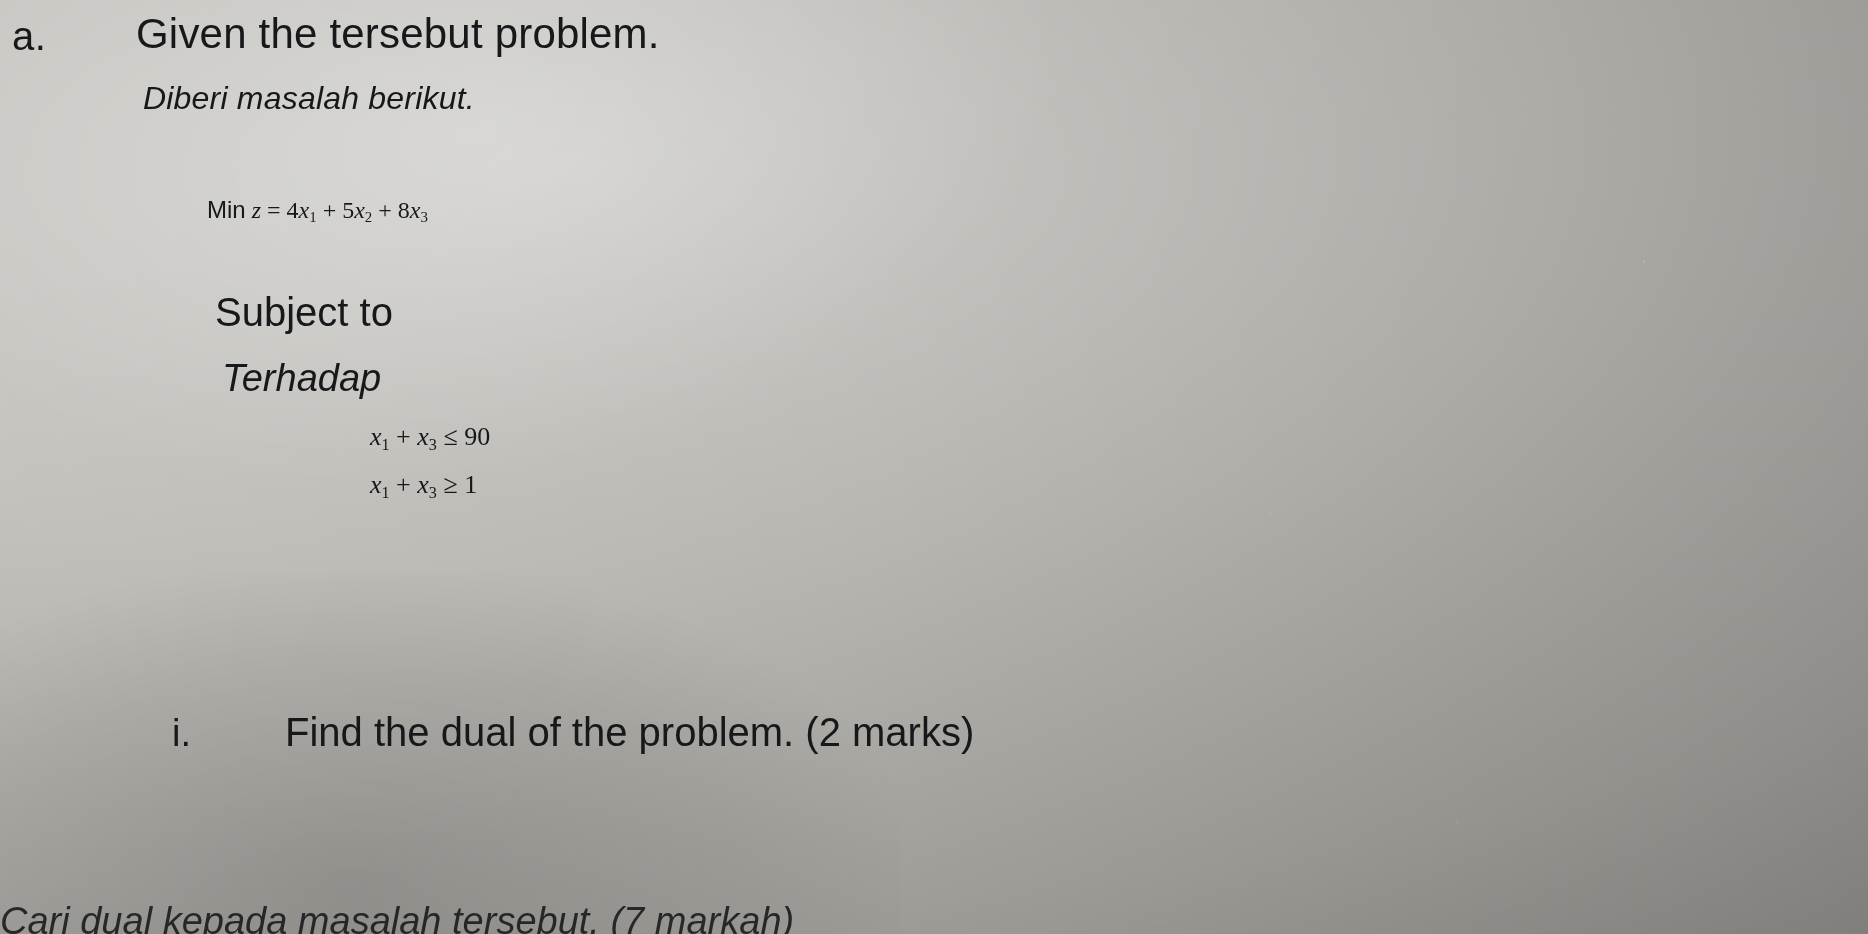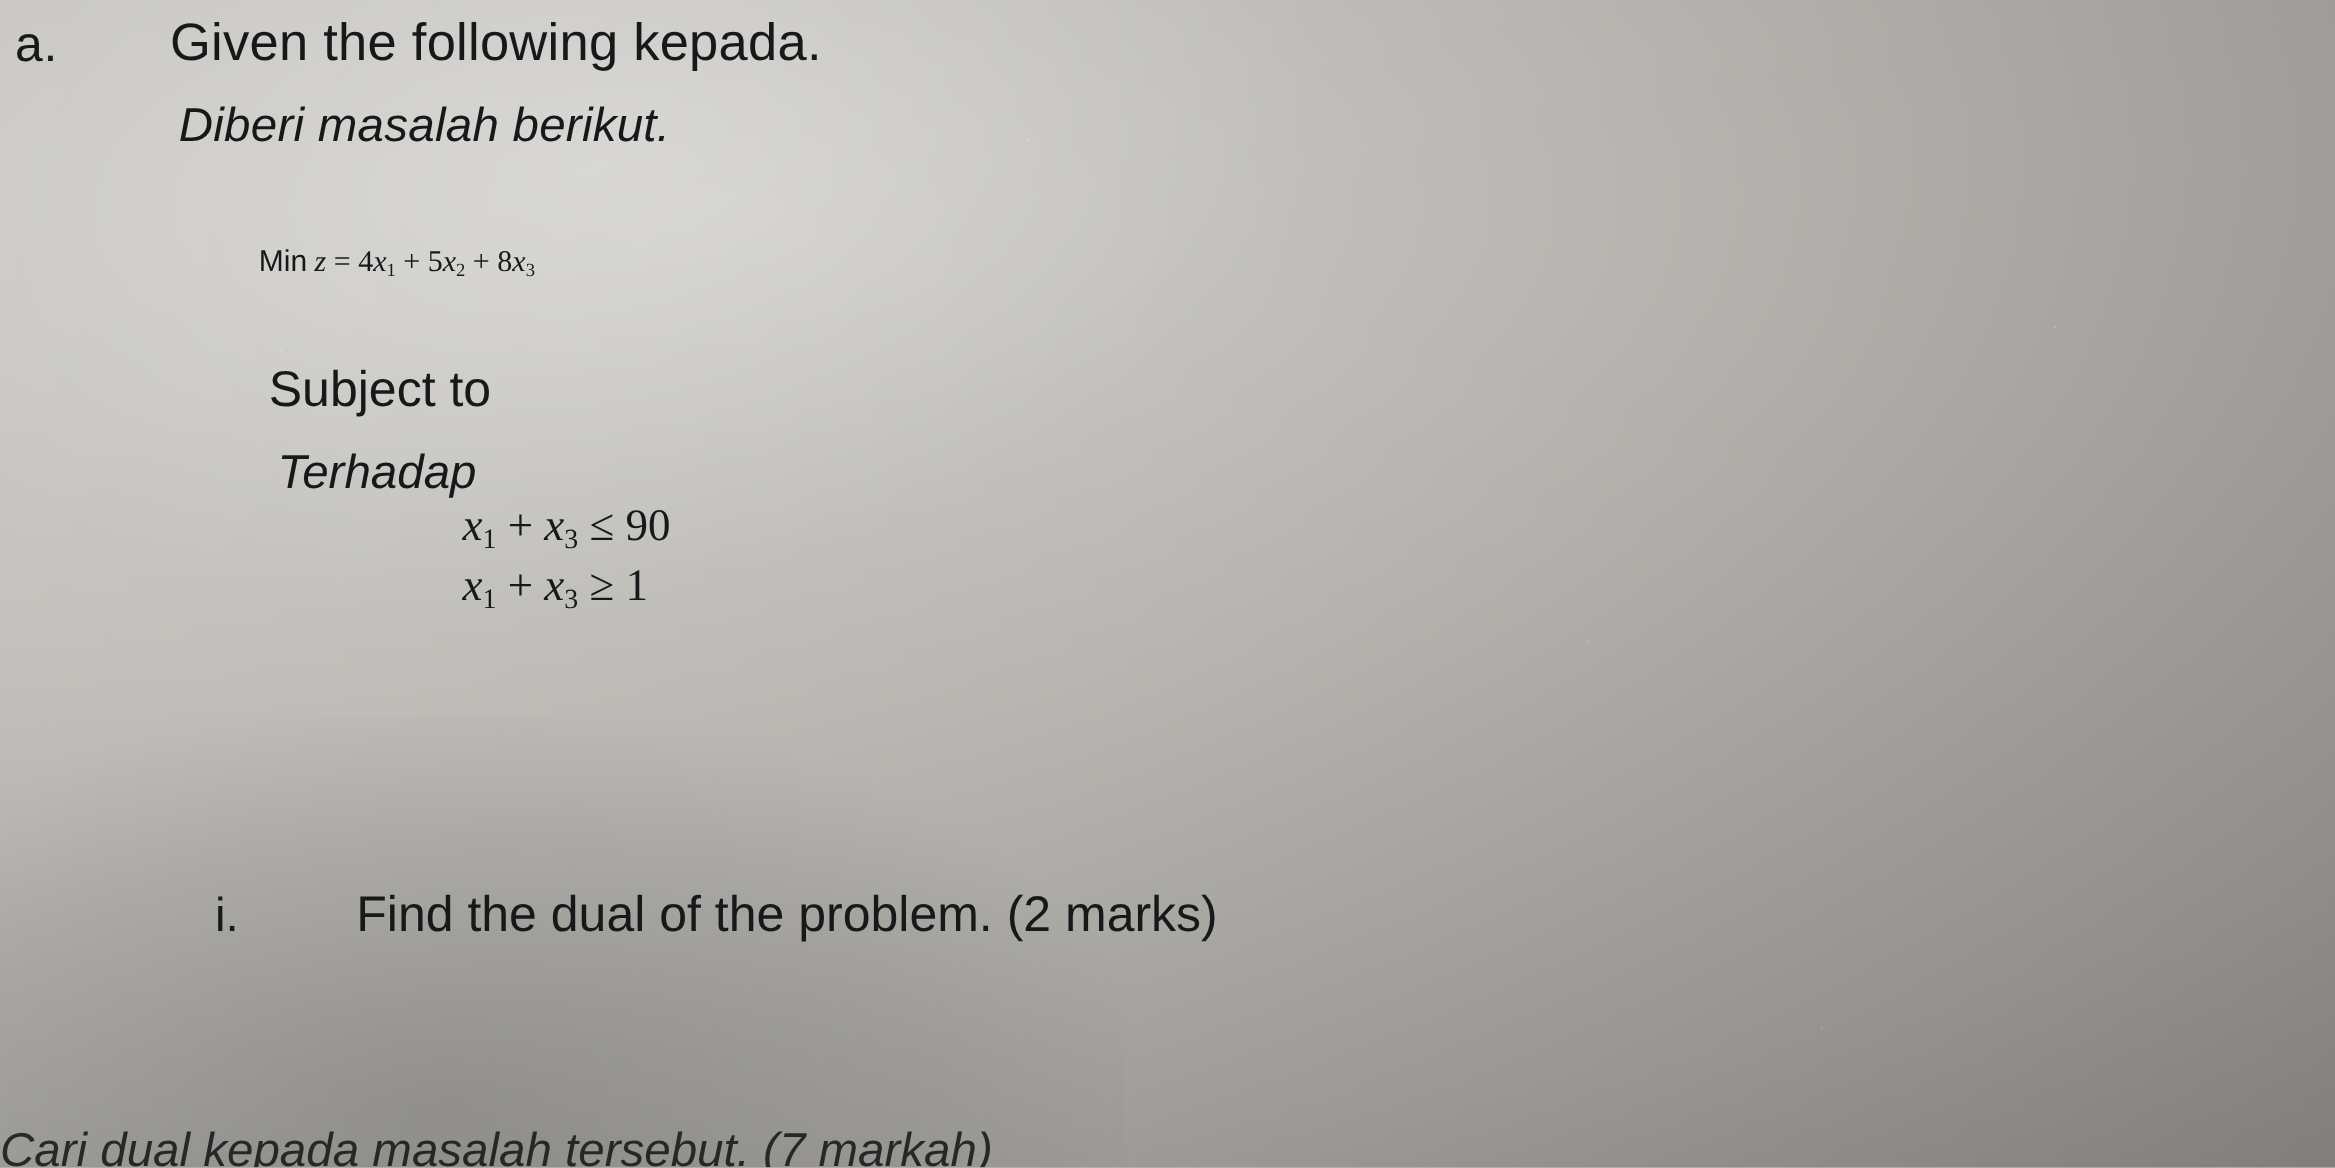--- a/index.html
+++ b/index.html
@@ -78,21 +78,21 @@
     position: absolute;
     left: 136px;
     top: 10px;
     font-size: 42px;
     letter-spacing: 0.2px;
   }
   .line-ms-1 {
     position: absolute;
     left: 143px;
     top: 80px;
-    font-size: 38px;
+    font-size: 32px;
     font-style: italic;
     letter-spacing: 0.2px;
   }
 
   .math {
     font-family: "Liberation Serif", serif;
     font-style: italic;
   }
   .math .num,
   .math .op {
@@ -127,22 +127,22 @@
     position: absolute;
     left: 222px;
     top: 357px;
     font-size: 38px;
     font-style: italic;
   }
 
   .constraints {
     position: absolute;
     left: 370px;
-    top: 402px;
-    font-size: 36px;
+    top: 424px;
+    font-size: 26px;
     line-height: 1.0;
   }
   .constraints .row {
     white-space: nowrap;
     height: 44px;
     margin-bottom: 4px;
   }
 
   .sub-i {
     position: absolute;
@@ -180,21 +180,21 @@
 <body>
 
 <div class="page">
   <div class="glare"></div>
   <div class="shade"></div>
 
   <div class="content">
 
     <div class="label-a">a.</div>
 
-    <div class="line-en-1">Given the following kepada.</div>
+    <div class="line-en-1">Given the tersebut problem.</div>
     <div class="line-ms-1">Diberi masalah berikut.</div>
 
     <div class="objective math">
       <span class="kw">Min</span>
       <span>z</span>
       <span class="op">=</span>
       <span><span class="num">4</span>x<sub>1</sub></span>
       <span class="op">+</span>
       <span><span class="num">5</span>x<sub>2</sub></span>
       <span class="op">+</span>

